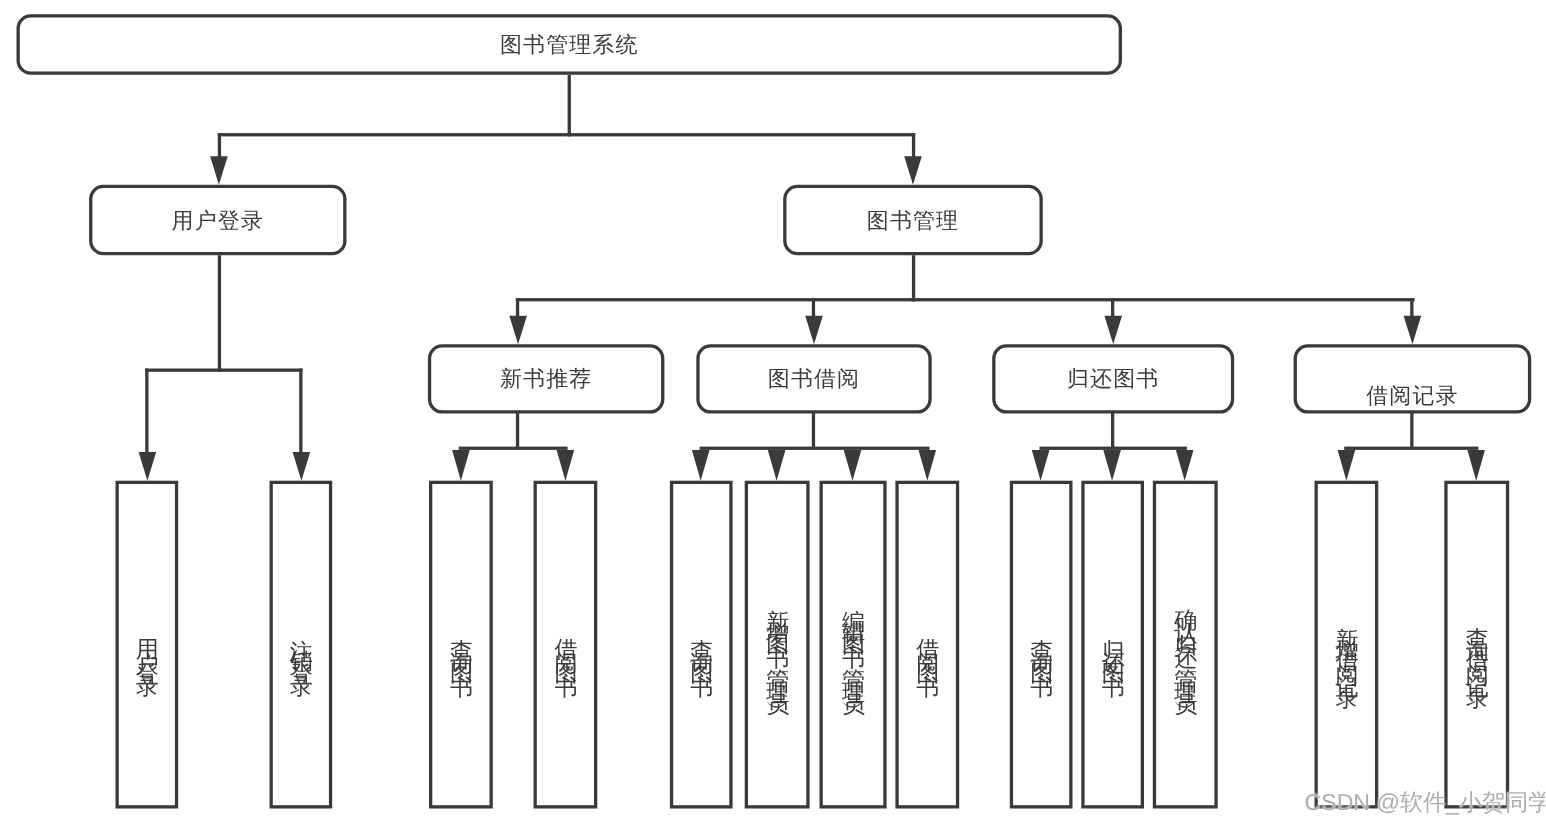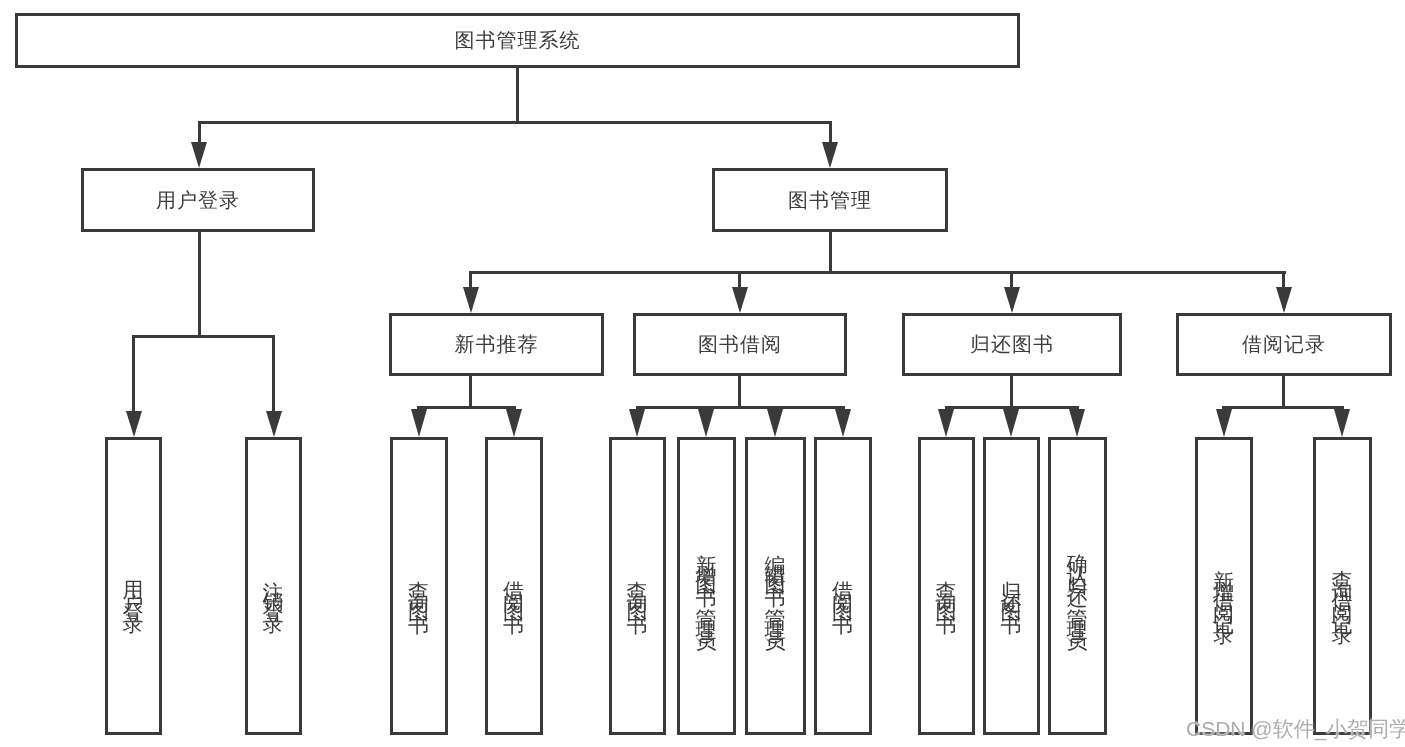--- a/index.html
+++ b/index.html
@@ -19,21 +19,21 @@
   .node{
     position:absolute;
     background:#fff;
     border:3px solid var(--line);
     box-sizing:border-box;
     display:flex;
     align-items:center;
     justify-content:center;
     color:var(--text);
   }
-  .node.h{ font-size:20px; letter-spacing:1px; }
+  .node.h{ font-size:20px; letter-spacing:1px;border-radius:13px; }
   .node.v{ font-size:21px; }
   .node.v .vtxt{
     writing-mode:vertical-rl;
     text-orientation:mixed;
     letter-spacing:11px;
     line-height:1;
     white-space:nowrap;
   }
   .ln{ position:absolute; background:var(--line); }
   .arw{
@@ -75,21 +75,21 @@
     </div>
 
   <div class="node h" style="left:633px;top:313px;width:214px;height:63px;">
       <span>图书借阅</span>
     </div>
 
   <div class="node h" style="left:902px;top:313px;width:220px;height:63px;">
       <span>归还图书</span>
     </div>
 
-  <div class="node h" style="left:1176px;top:313px;width:216px;height:63px;">
+  <div class="node h" style="left:1176px;top:313px;width:216px;height:63px;align-items:flex-end;">
       <span>借阅记录</span>
     </div>
 
   <div class="node v" style="left:105px;top:437px;width:57px;height:298px;">
       <span class="vtxt">用户登录</span>
     </div>
 
   <div class="node v" style="left:245px;top:437px;width:57px;height:298px;">
       <span class="vtxt">注销登录</span>
     </div>

